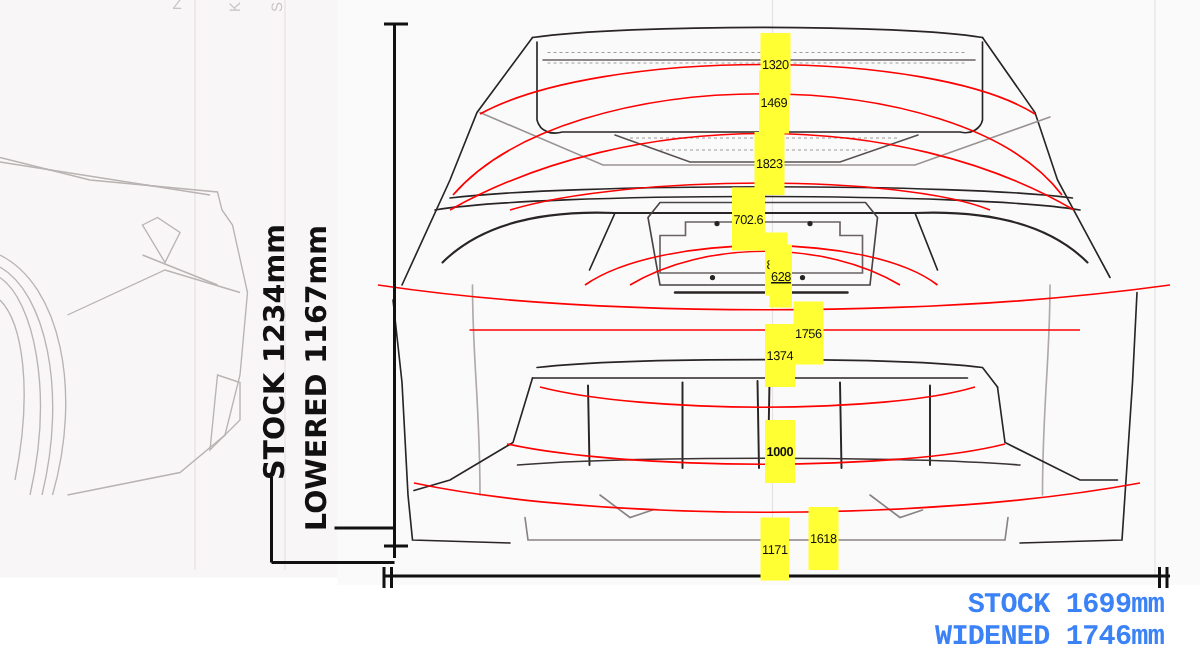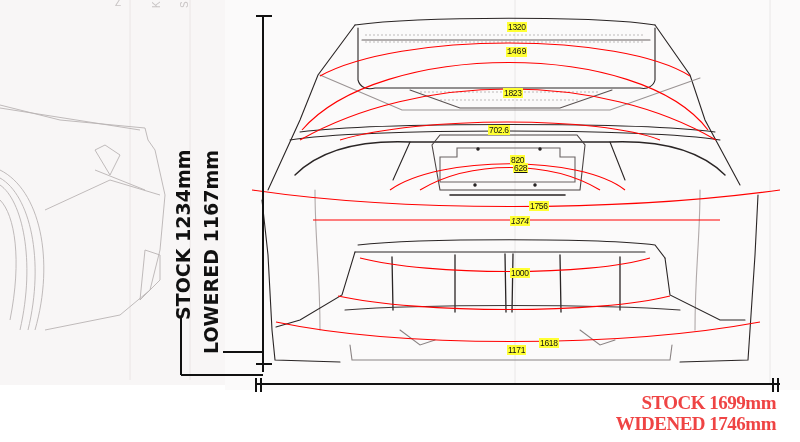--- a/index.html
+++ b/index.html
@@ -2,28 +2,28 @@
 <html><head>
 <meta charset="utf-8">
 <style>
   html, body { margin: 0; padding: 0; background: #ffffff; }
   body { width: 800px; height: 442px; overflow: hidden; position: relative; font-family: "Liberation Sans", sans-serif; }
   .paper { position: absolute; left: 0; top: 0; width: 800px; height: 385px; background: #f8f6f6; }
   .paper-right { position: absolute; left: 225px; top: 0; width: 575px; height: 390px; background: #fbfafa; }
   svg.sketch { position: absolute; left: 0; top: 0; width: 800px; height: 442px; }
   .dim-label {
     position: absolute; background: #ffff33; color: #111; font-size: 8.5px; line-height: 10px;
-    padding: 0 1px; font-family: "Liberation Sans", sans-serif; letter-spacing: -0.3px;
+    padding: 16px 1px; font-family: "Liberation Sans", sans-serif; letter-spacing: -0.3px;
   }
   .vert-text {
     position: absolute; font-family: "DejaVu Sans", sans-serif; font-weight: bold; color: #111;
     font-size: 19px; white-space: nowrap; transform-origin: left top; transform: rotate(-90deg);
   }
   .width-text {
-    position: absolute; font-family: Liberation Serif, serif; font-weight: bold; color: #ef4444;
+    position: absolute; font-family: Liberation Mono, monospace; font-weight: bold; color: #3b82f6;
     font-size: 19px; white-space: nowrap; text-align: right; letter-spacing: -0.5px;
   }
 </style>
 </head>
 <body>
 
 <div class="paper"></div>
 <div class="paper-right"></div>
 
 <svg class="sketch" viewBox="0 0 800 442">
@@ -139,28 +139,28 @@
   <g stroke="#111" stroke-width="2" fill="none">
     <line x1="256" y1="384" x2="780" y2="384"></line>
     <line x1="256" y1="378" x2="256" y2="392"></line>
     <line x1="261" y1="378" x2="261" y2="392"></line>
     <line x1="773" y1="378" x2="773" y2="392"></line>
     <line x1="778" y1="378" x2="778" y2="392"></line>
   </g>
 </svg>
 
 <span class="dim-label" style="left:507px;top:22px;">1320</span>
-<span class="dim-label" style="left:506px;top:47px;font-family:Liberation Mono, monospace;">1469</span>
+<span class="dim-label" style="left:506px;top:47px;">1469</span>
 <span class="dim-label" style="left:503px;top:88px;">1823</span>
 <span class="dim-label" style="left:488px;top:125px;">702.6</span>
 <span class="dim-label" style="left:510px;top:155px;text-align:right;">820</span>
 <span class="dim-label" style="left:513px;top:163px;text-decoration:underline;">628</span>
 <span class="dim-label" style="left:529px;top:201px;">1756</span>
-<span class="dim-label" style="left:510px;top:216px;font-style:italic;">1374</span>
-<span class="dim-label" style="left:510px;top:268px;">1000</span>
+<span class="dim-label" style="left:510px;top:216px;">1374</span>
+<span class="dim-label" style="left:510px;top:280px;font-weight:bold;">1000</span>
 <span class="dim-label" style="left:507px;top:305px;margin-top:40px;">1171</span>
 <span class="dim-label" style="left:507px;top:338px;margin-left:32px;">1618</span>
 
 <div class="vert-text" style="left:172px;top:320px;">STOCK 1234mm</div>
 <div class="vert-text" style="left:200px;top:354px;">LOWERED 1167mm</div>
 
 <div class="width-text" style="right:24px;top:392px;">STOCK 1699mm</div>
 <div class="width-text" style="right:24px;top:413px;">WIDENED 1746mm</div>
 
 </body></html>

